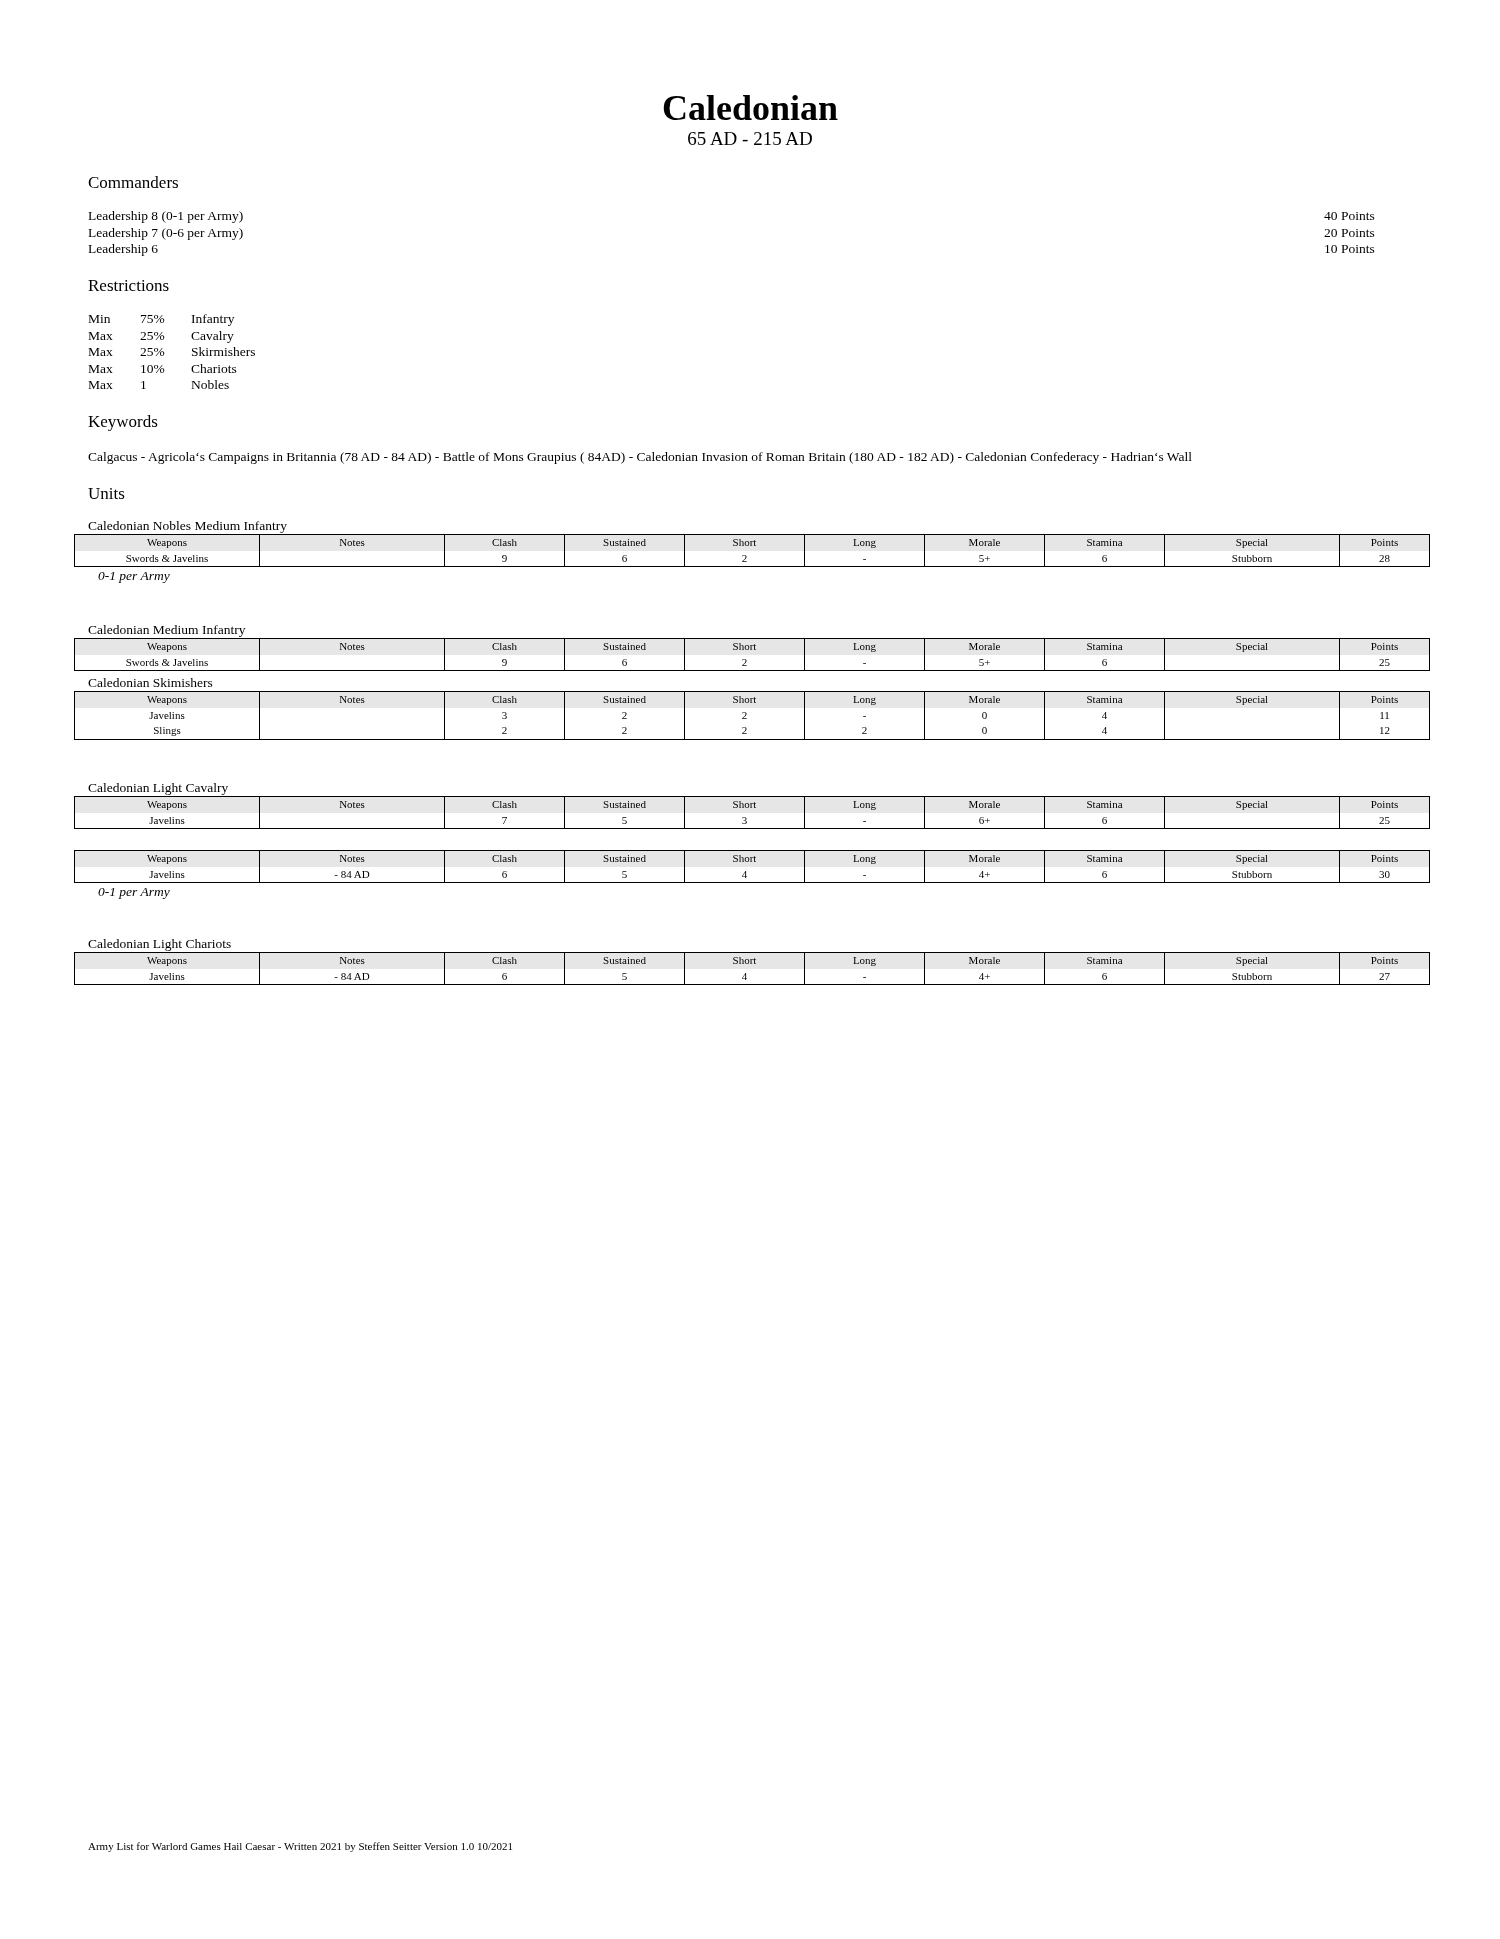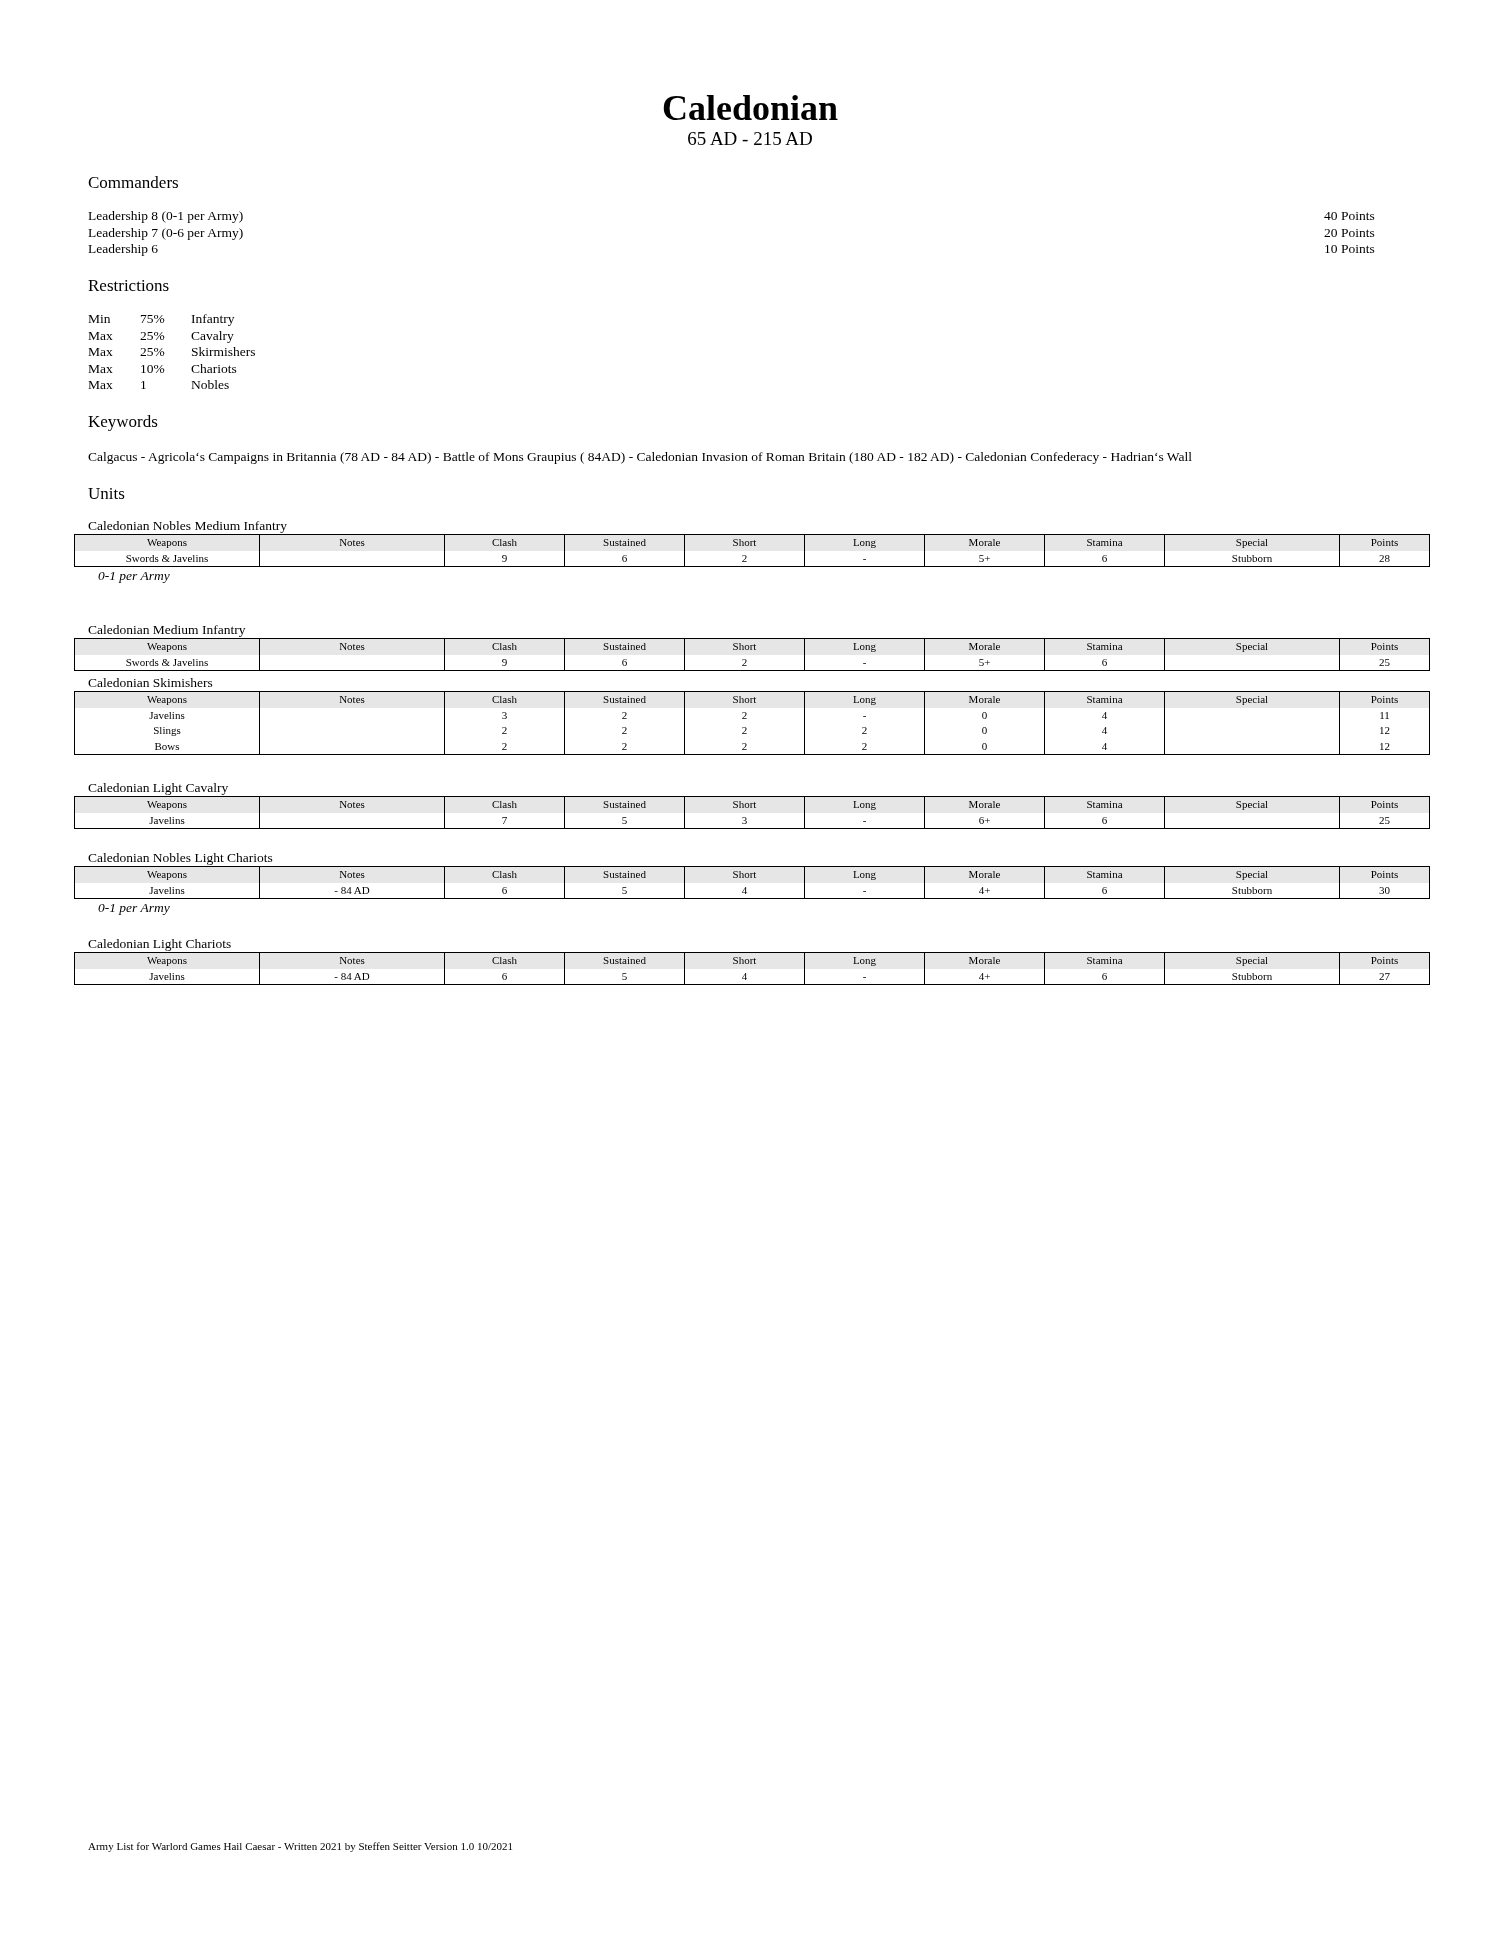--- a/index.html
+++ b/index.html
@@ -234,32 +234,20 @@
             <td></td>
             <td>2</td>
             <td>2</td>
             <td>2</td>
             <td>2</td>
             <td>0</td>
             <td>4</td>
             <td></td>
             <td>12</td>
           </tr>
-          <tr>
-            <td>Bows</td>
-            <td></td>
-            <td>2</td>
-            <td>2</td>
-            <td>2</td>
-            <td>2</td>
-            <td>0</td>
-            <td>4</td>
-            <td></td>
-            <td>12</td>
-          </tr>
         </tbody>
       </table>
     </div>
     <div class="unit-block" style="top: 780px;">
       <div class="unit-name">Caledonian Light Cavalry</div>
       <table class="unit-table">
         <colgroup>
           <col style="width: 185px;">
           <col style="width: 185px;">
           <col style="width: 120px;">
@@ -295,21 +283,20 @@
             <td>-</td>
             <td>6+</td>
             <td>6</td>
             <td></td>
             <td>25</td>
           </tr>
         </tbody>
       </table>
     </div>
     <div class="unit-block" style="top: 850px;">
-      <div class="unit-name">Caledonian Nobles Light Chariots</div>
       <table class="unit-table">
         <colgroup>
           <col style="width: 185px;">
           <col style="width: 185px;">
           <col style="width: 120px;">
           <col style="width: 120px;">
           <col style="width: 120px;">
           <col style="width: 120px;">
           <col style="width: 120px;">
           <col style="width: 120px;">

